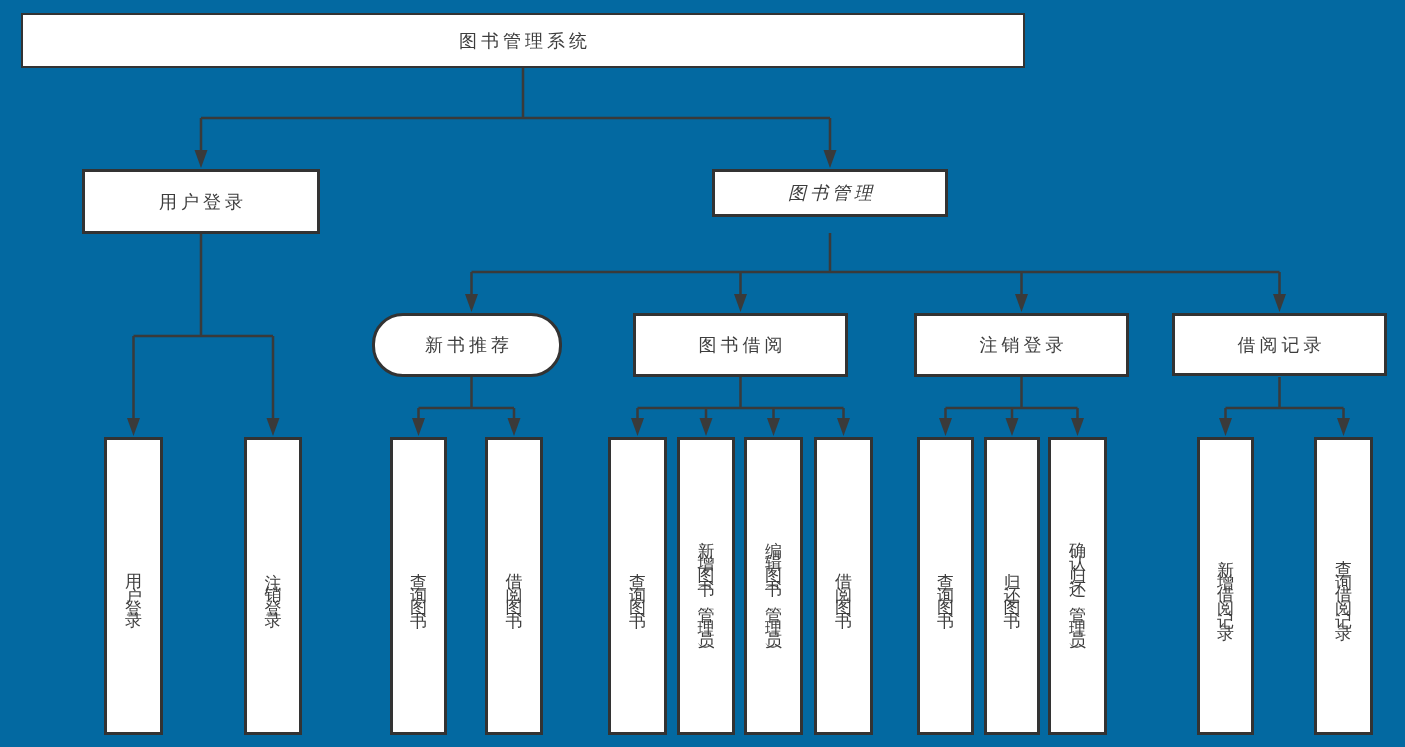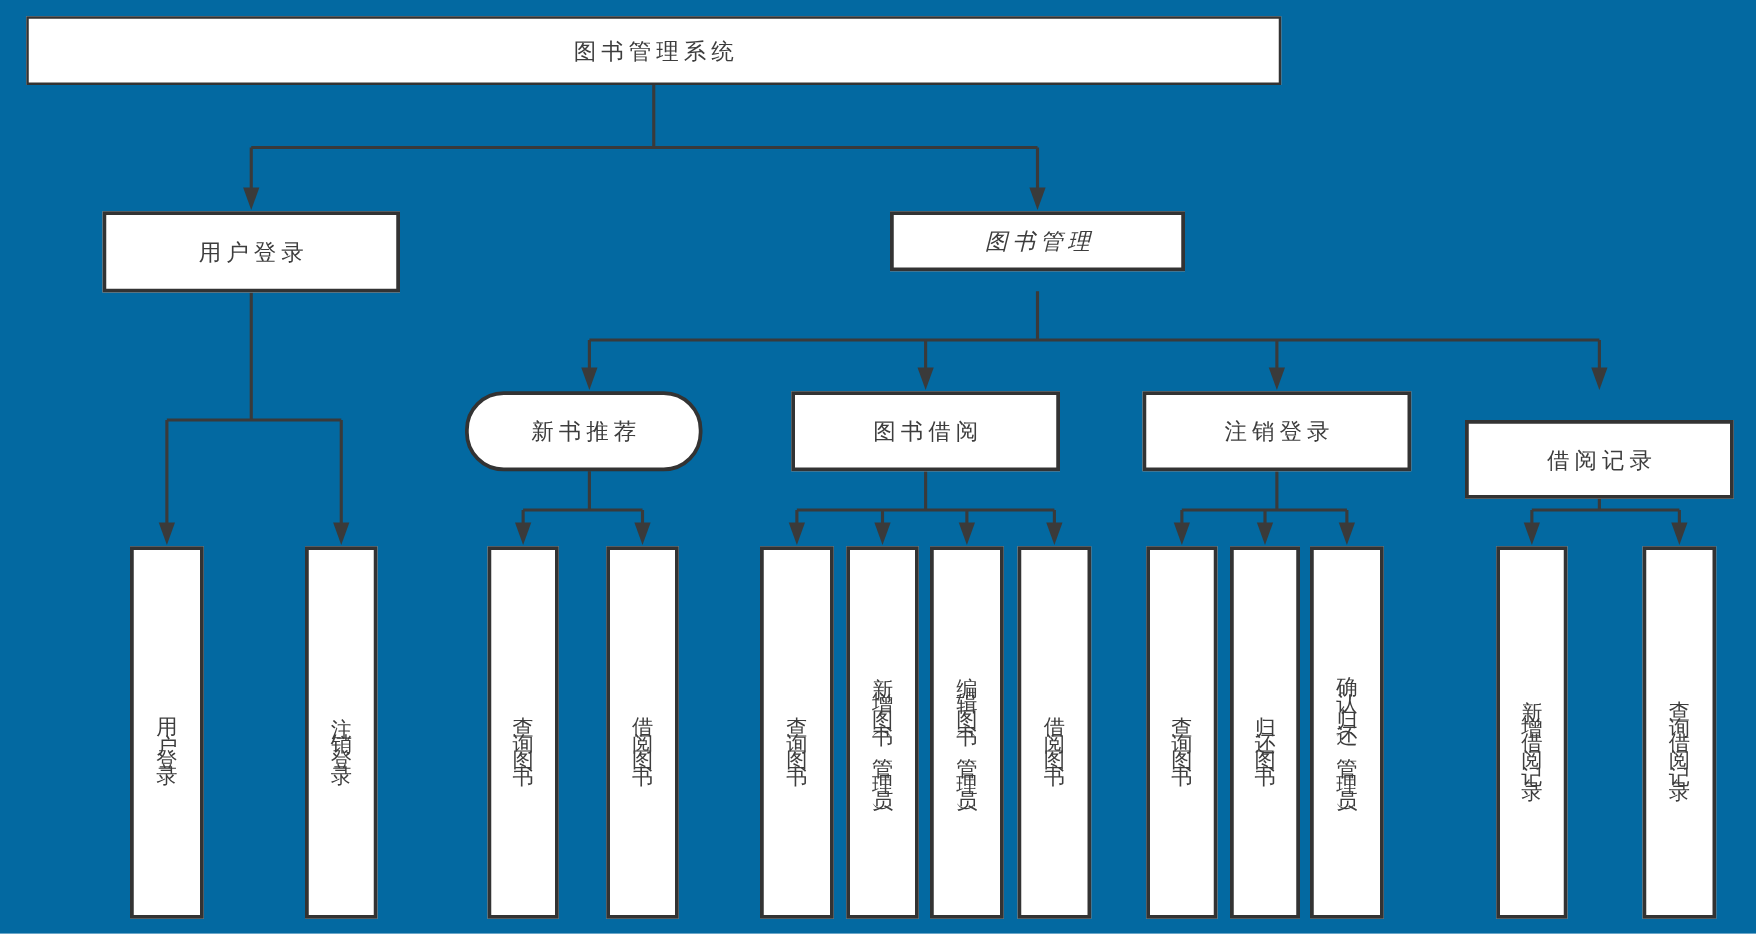--- a/index.html
+++ b/index.html
@@ -43,21 +43,21 @@
   }
   
   .n-root { left: 21px; top: 13px; width: 1004px; height: 55px; border-width: 2px; }
   
   .n-user-login { left: 82px;  top: 169px; width: 238px; height: 65px; }
   .n-book-mgmt  { left: 712px; top: 169px; width: 236px; height: 48px; font-style: italic; }
   
   .n-new-books      { left: 372px;  top: 313px; width: 190px; height: 64px; border-radius: 31px; }
   .n-book-borrow    { left: 633px;  top: 313px; width: 215px; height: 64px; text-align: center; }
   .n-current-borrow { left: 914px;  top: 313px; width: 215px; height: 64px; }
-  .n-borrow-records { left: 1172px; top: 313px; width: 215px; height: 63px; margin-top: 23px; }
+  .n-borrow-records { left: 1172px; top: 313px; width: 215px; height: 63px; }
   
   .n-l-user-login { left: 104px;  width: 59px; }
   .n-l-logout     { left: 244px;  width: 58px; }
   .n-nb-query     { left: 390px;  width: 57px; }
   .n-nb-borrow    { left: 485px;  width: 58px; }
   .n-bb-query     { left: 608px;  width: 59px; }
   .n-bb-add       { left: 677px;  width: 58px; }
   .n-bb-edit      { left: 744px;  width: 59px; }
   .n-bb-borrow    { left: 814px;  width: 59px; }
   .n-cb-query     { left: 917px;  width: 57px; }

